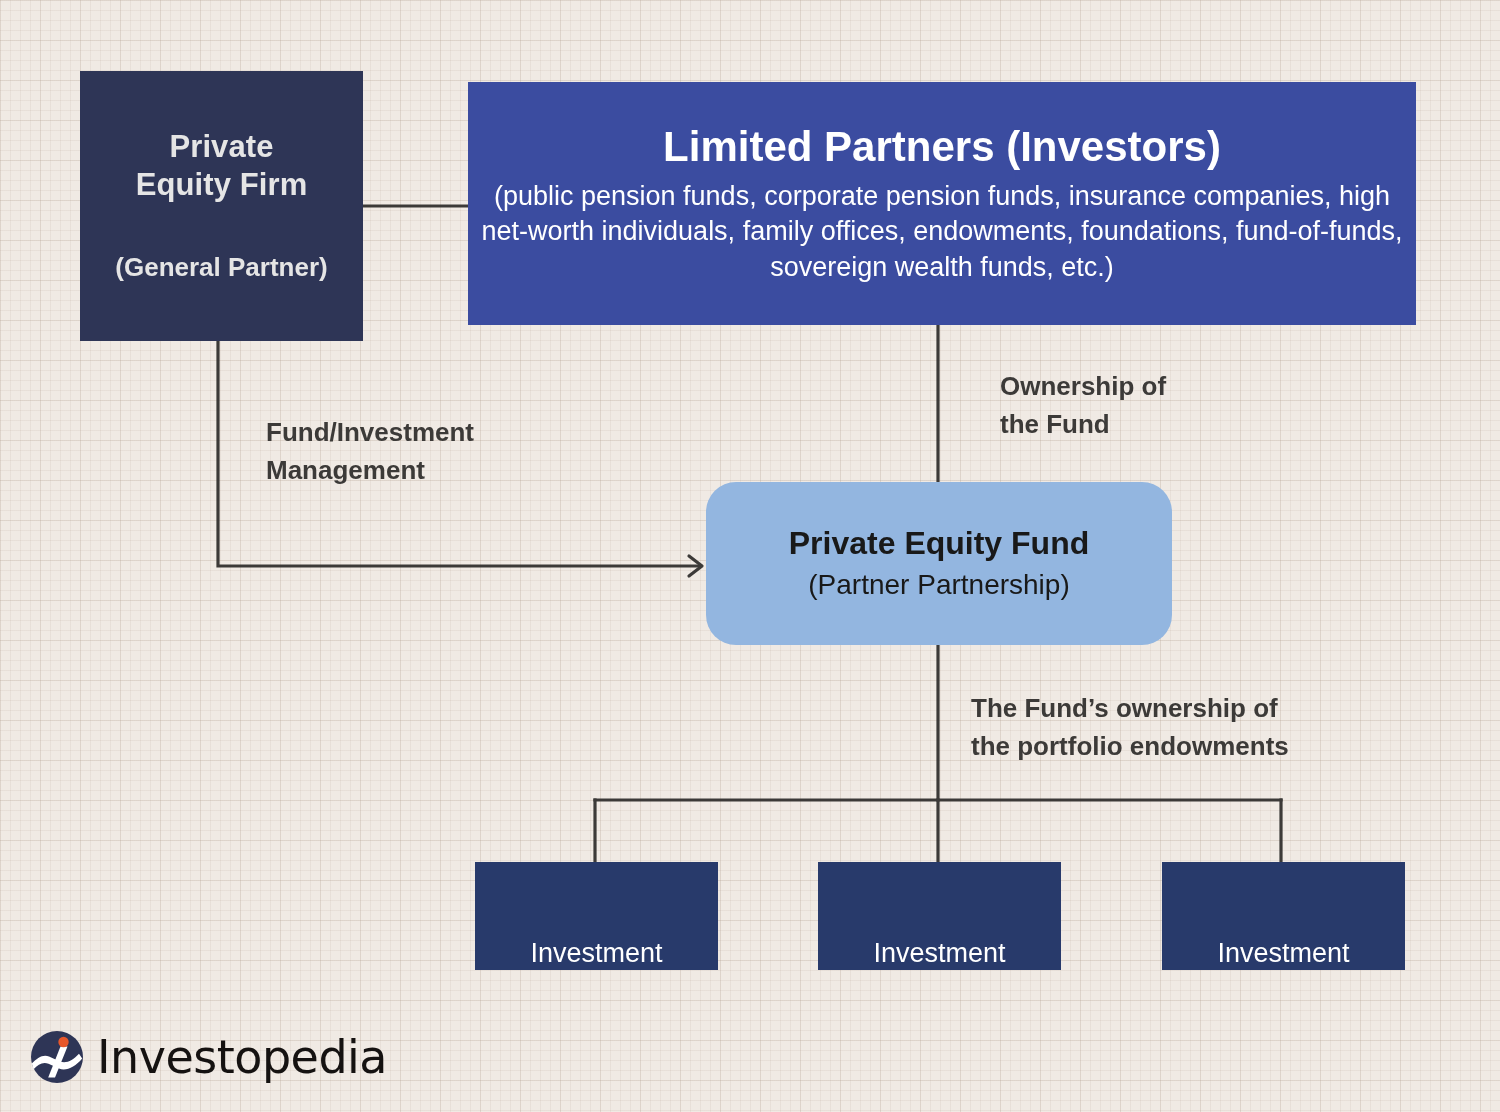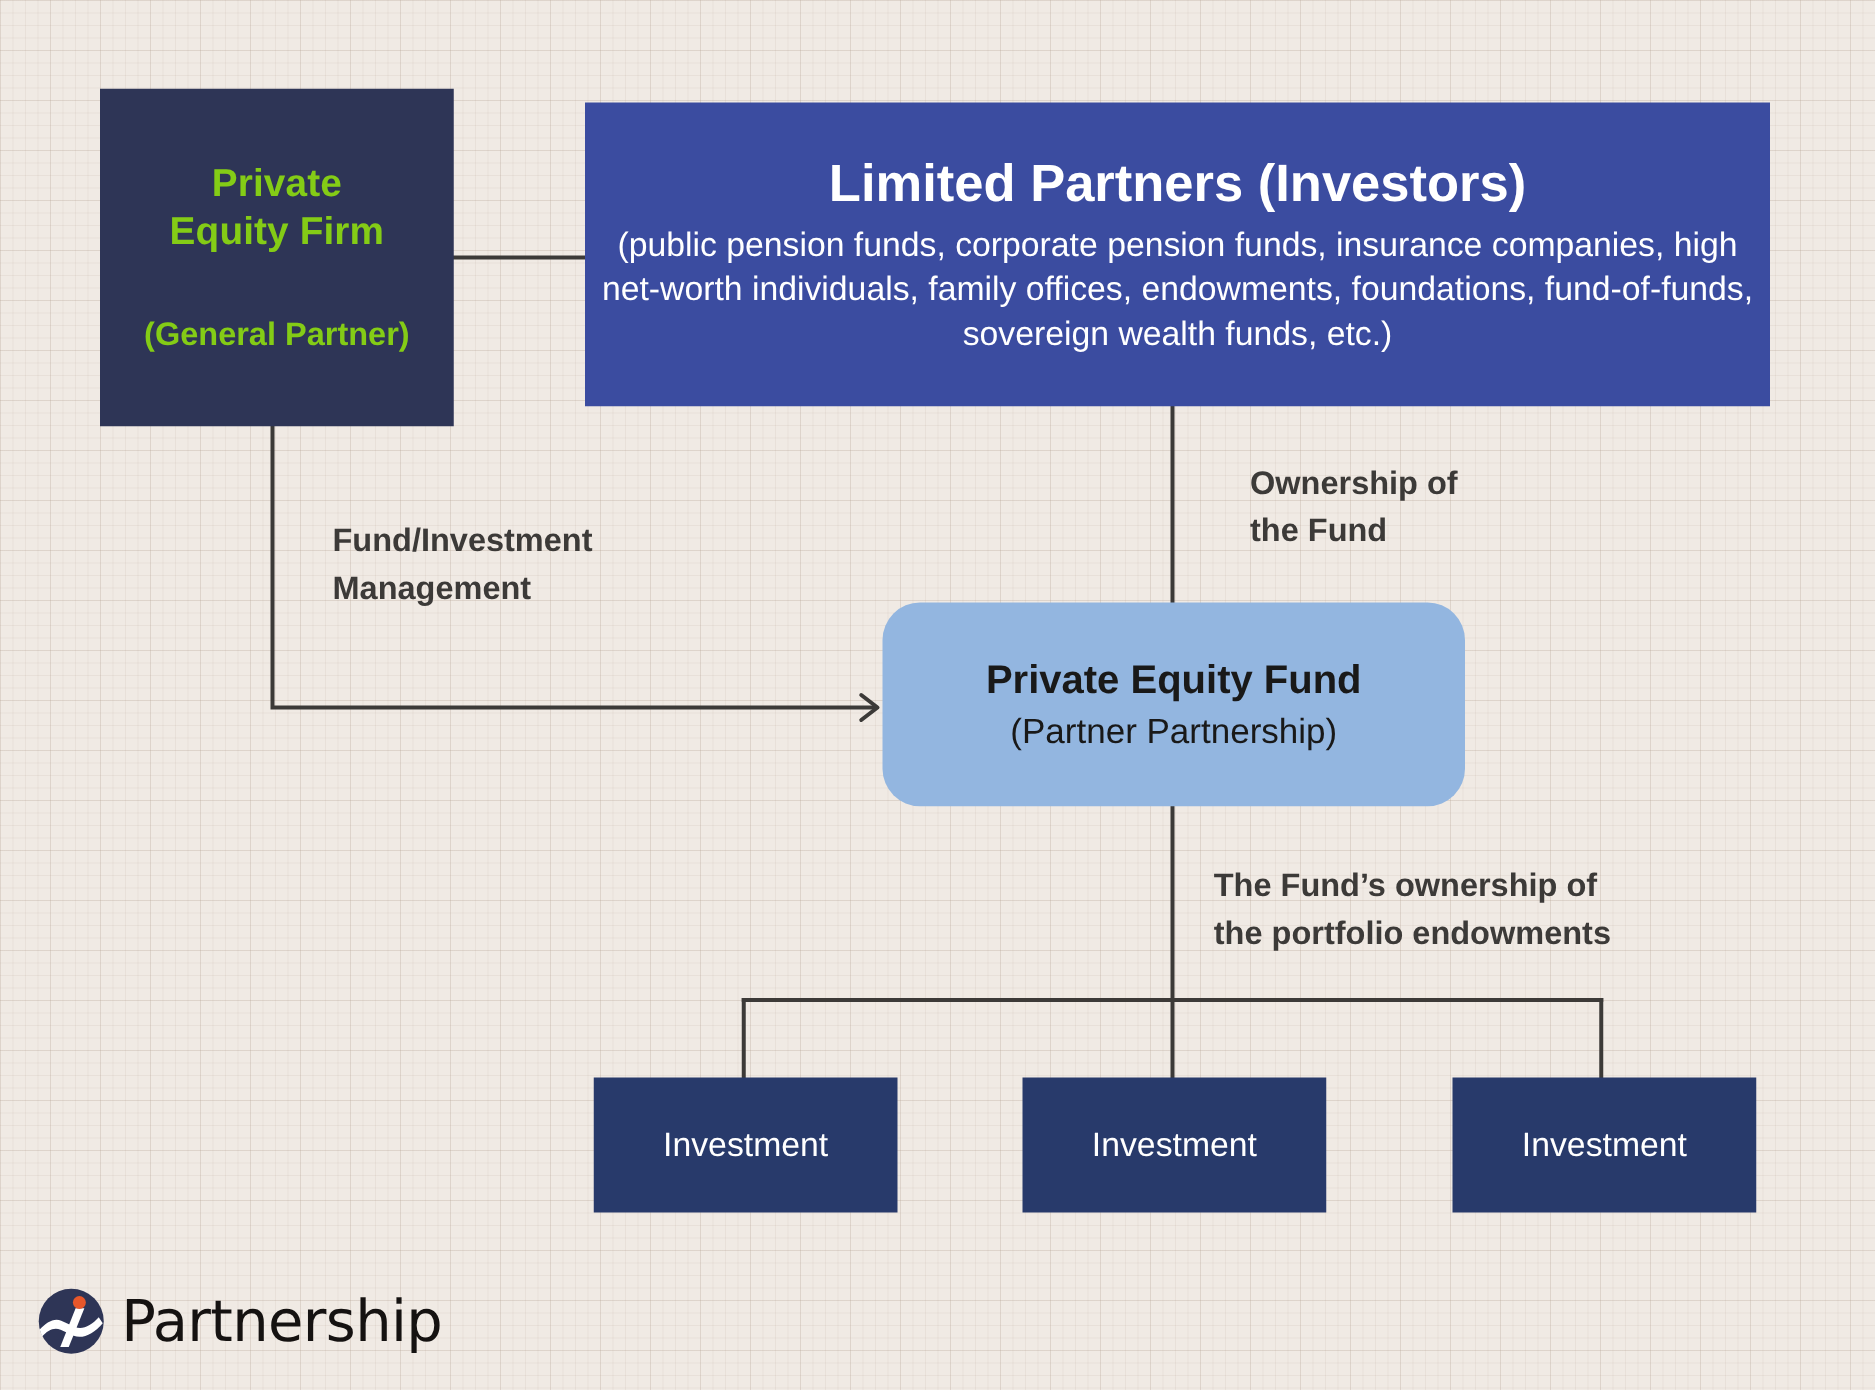--- a/index.html
+++ b/index.html
@@ -45,21 +45,21 @@
     justify-content: center;
     text-align: center;
     line-height: 1.22;
   }
 
   
   #pe-firm {
     left: 80px;  top: 71px;
     width: 283px; height: 270px;
     background: #2e3556;
-    color: #84cc16;
+    color: #e5e5e5;
     padding: 0 14px;
     gap: 42px;
   }
   #pe-firm .title {
     font-size: 31px;
     font-weight: bold;
     letter-spacing: .1px;
   }
   #pe-firm .sub {
     font-size: 26px;
@@ -105,20 +105,21 @@
   }
 
   
   .investment {
     top: 862px;
     width: 243px; height: 108px;
     background: #283a6b;
     color: #ffffff;
     font-size: 27px;
     font-weight: normal;
+    justify-content: flex-end;
   }
   #investment-1 { left: 475px; }
   #investment-2 { left: 818px; }
   #investment-3 { left: 1162px; }
 
   
   .edge-label {
     position: absolute;
     color: #3c3a38;
     font-size: 26px;
@@ -209,16 +210,16 @@
 the portfolio endowments</div>
 
   <div id="logo">
     <svg class="mark" viewBox="0 0 54 54" xmlns="http://www.w3.org/2000/svg">
       <circle cx="27" cy="27" r="26" fill="#2e3556"></circle>
       <path d="M1.8,33.5 C7,28 13,24 19,26.5 L30,31.5 C36,34 43,30.5 49,23.8
                L52.2,28.5 C45,37 36,41.5 29,38.5 L18.5,33.8 C13,31.4 8,34.5 3.6,39.2 Z" fill="#ffffff"></path>
       <path d="M30.5,16.5 L37.5,16.5 L25,47.5 L18.2,47.5 Z" fill="#ffffff"></path>
       <circle cx="33.5" cy="12" r="5.2" fill="#e8572a"></circle>
     </svg>
-    <div class="wordmark">Partnership</div>
+    <div class="wordmark">Investopedia</div>
   </div>
 
 </div>
 
 </body></html>

